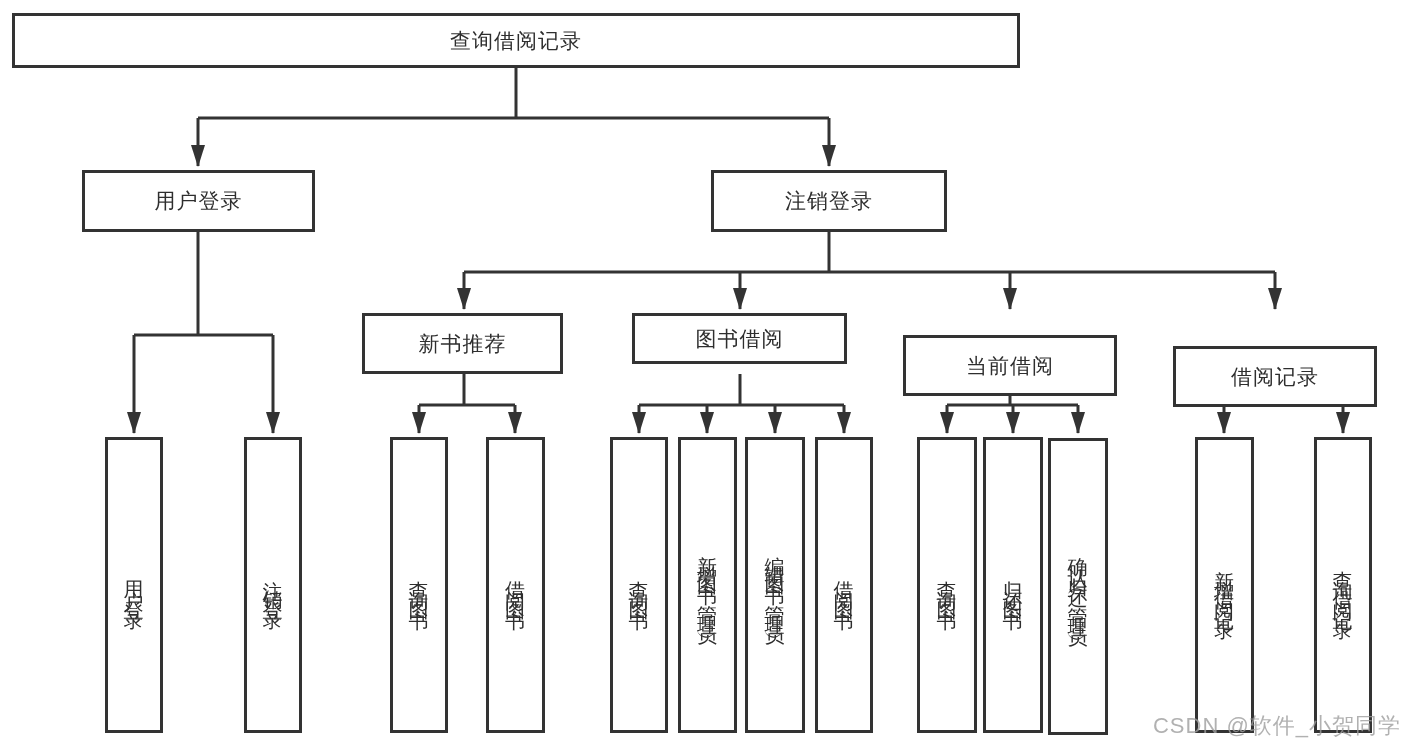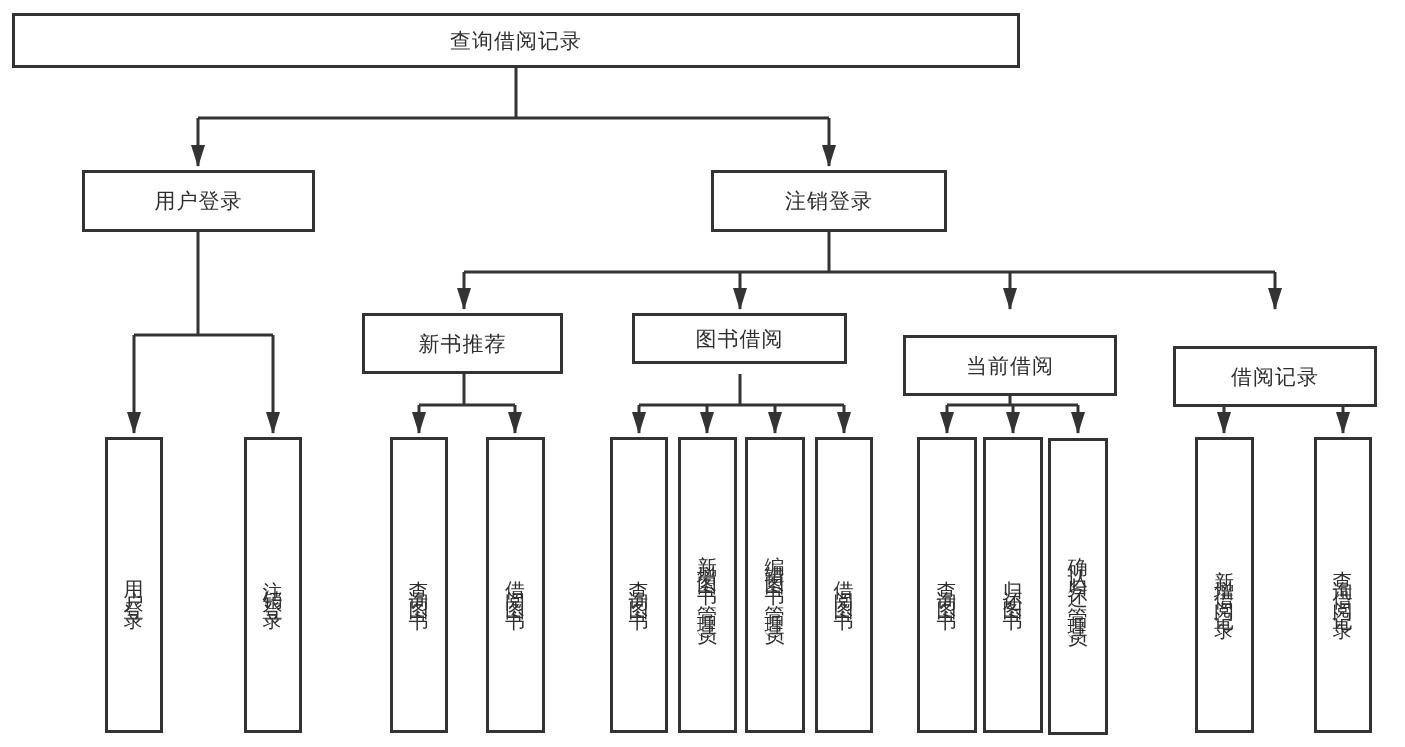--- a/index.html
+++ b/index.html
@@ -160,14 +160,15 @@
     <span class="v-text">确认归还（管理员）</span>
   </div>
 
   <div class="node v-node" style="left:1195px; top:437px; width:59px; height:296px;">
     <span class="v-text">新增借阅记录</span>
   </div>
   <div class="node v-node" style="left:1314px; top:437px; width:58px; height:296px;">
     <span class="v-text">查询借阅记录</span>
   </div>
 
+  <div class="watermark">CSDN @软件_小贺同学</div>
 
 </div>
 
 </body></html>

